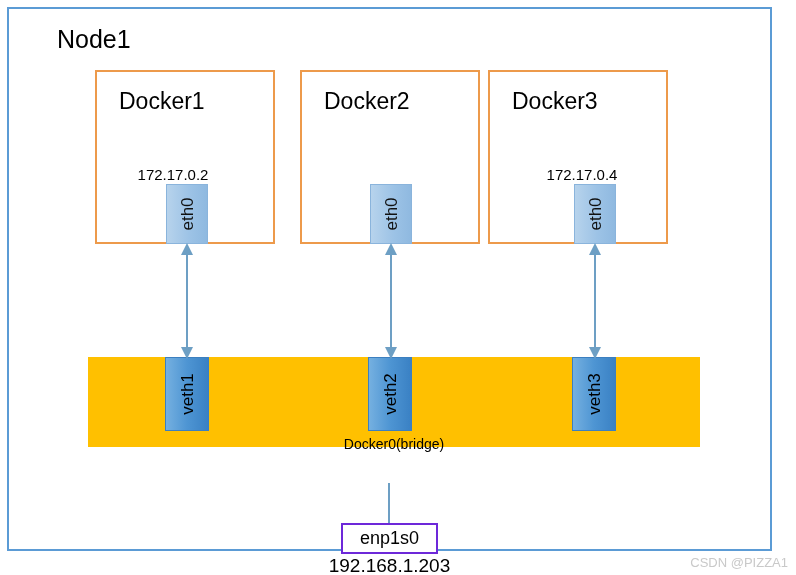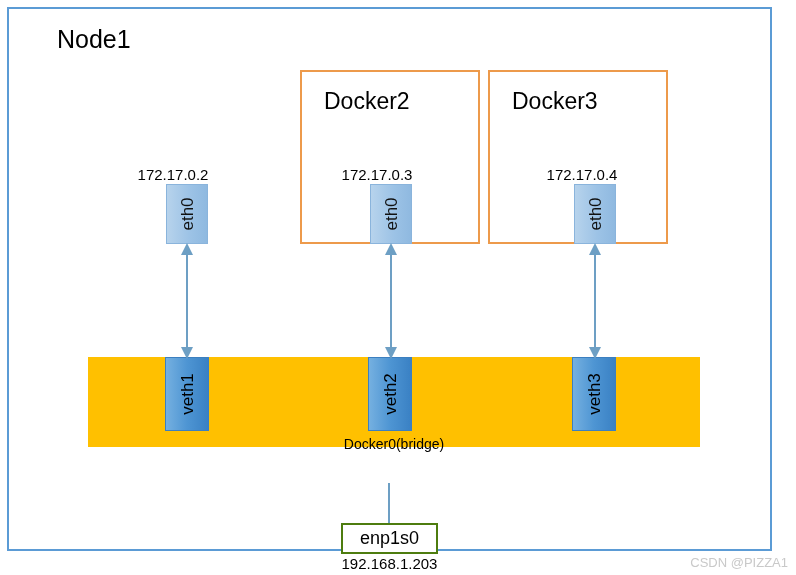--- a/index.html
+++ b/index.html
@@ -166,36 +166,36 @@
     background: #6D9FC4;
   }
 
   
   .nic-box {
     position: absolute;
     left: 341px;
     top: 523px;
     width: 97px;
     height: 31px;
-    border: 2px solid #4d7c0f;
+    border: 2px solid #6d28d9;
     background: #ffffff;
     box-sizing: border-box;
     display: flex;
     align-items: center;
     justify-content: center;
     font-size: 18px;
     color: #000000;
   }
   .nic-ip {
     position: absolute;
     left: 303px;
     top: 556px;
     width: 173px;
     text-align: center;
-    font-size: 15px;
+    font-size: 19px;
     color: #000000;
     line-height: 1;
     white-space: nowrap;
   }
 
   
   .watermark {
     position: absolute;
     right: 8px;
     top: 556px;
@@ -208,29 +208,31 @@
 </style>
 </head>
 <body>
 
 <div id="canvas">
 
   <div class="node-box">
     <div class="node-title">Node1</div>
   </div>
 
+  <div class="docker-box d1">
+    <div class="docker-title">Docker1</div>
+  </div>
   <div class="docker-box d2">
     <div class="docker-title">Docker2</div>
   </div>
   <div class="docker-box d3">
     <div class="docker-title">Docker3</div>
   </div>
 
   <div class="ip-label ip-eth i1">172.17.0.2</div>
-  <div class="ip-label ip-eth i2">172.17.0.3</div>
   <div class="ip-label ip-eth i3">172.17.0.4</div>
 
   <div class="eth-port e1">
     <span class="vert-text">eth0</span>
   </div>
   <div class="eth-port e2">
     <span class="vert-text">eth0</span>
   </div>
   <div class="eth-port e3">
     <span class="vert-text">eth0</span>

